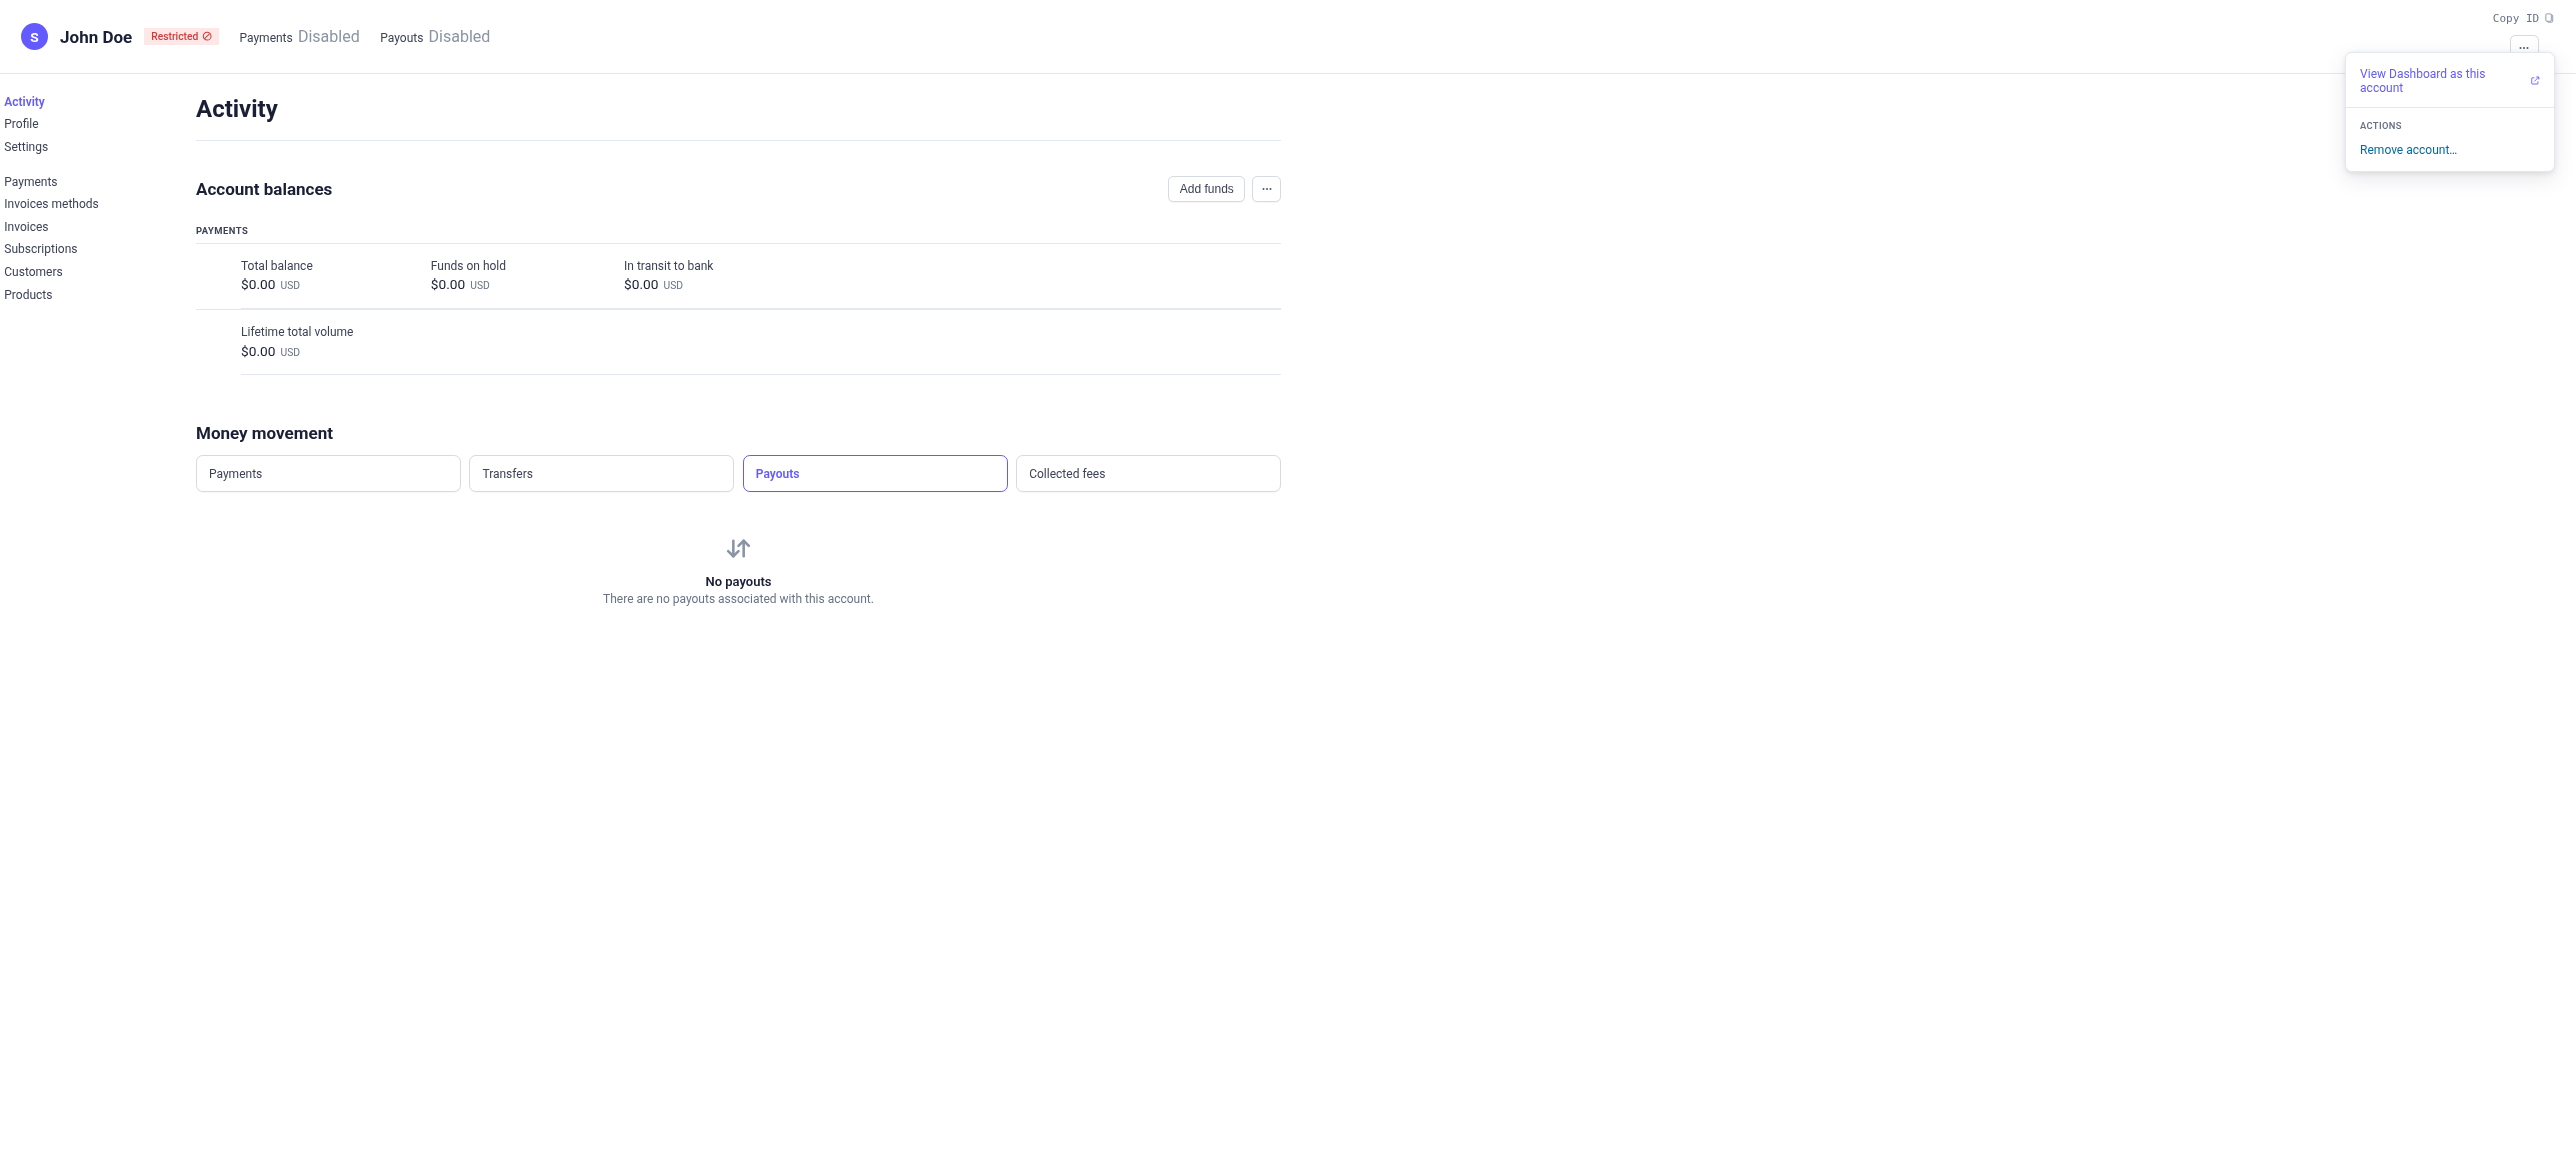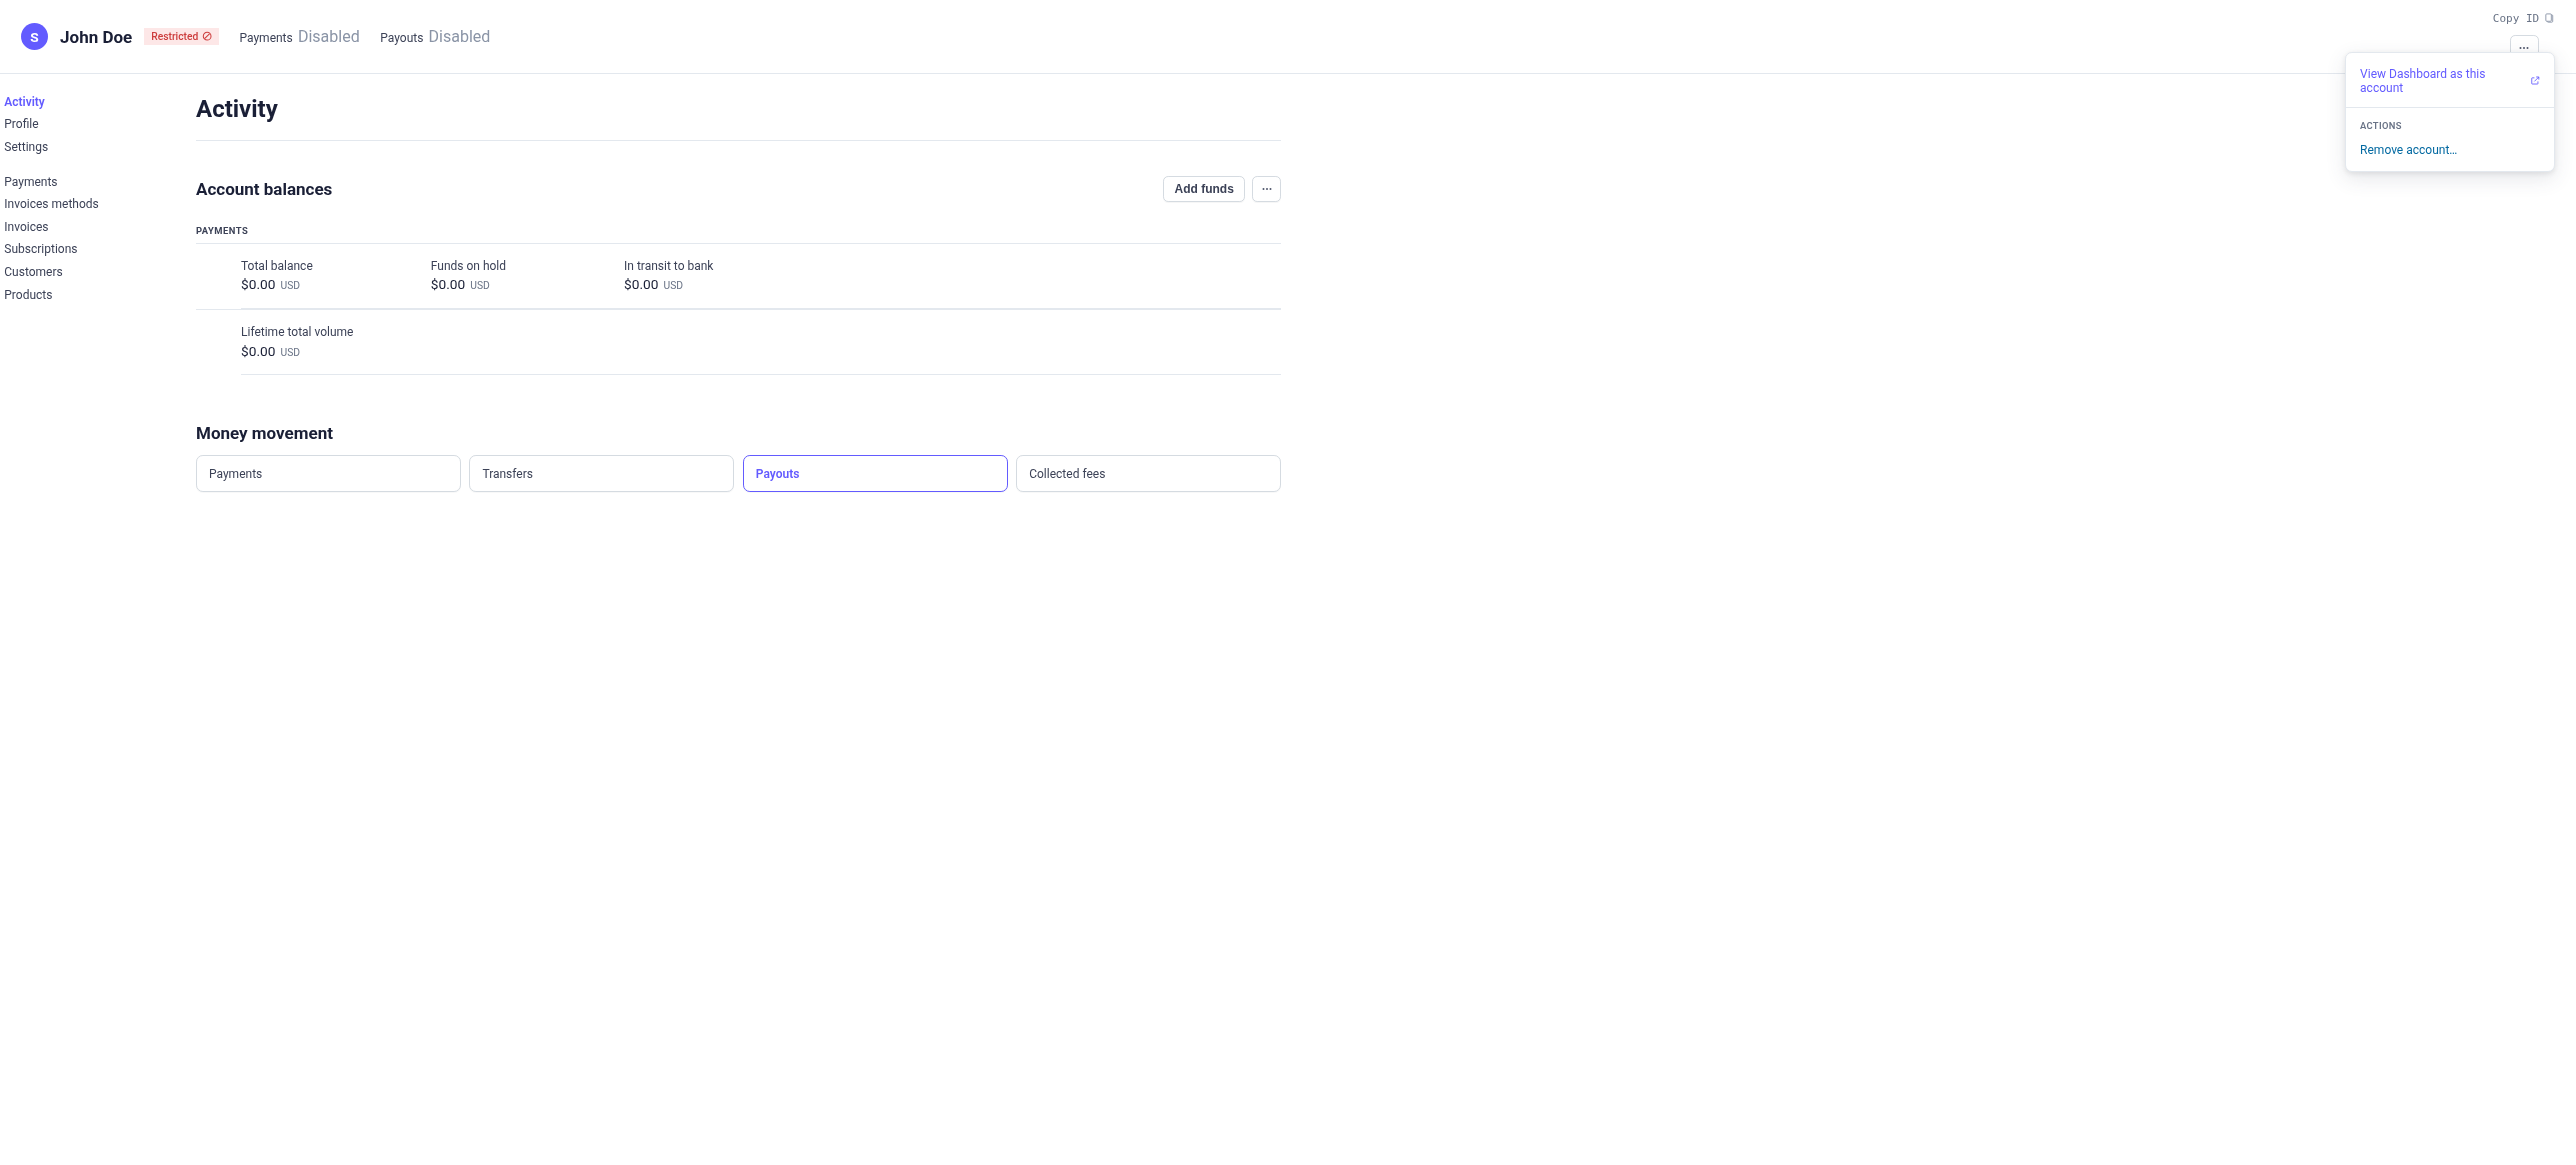--- a/index.html
+++ b/index.html
@@ -89,21 +89,20 @@
       display: flex; align-items: center; justify-content: space-between;
       border-top: 0.9px solid #e3e8ee;
       padding-top: 35px; margin-bottom: 6.9px;
     }
     .section-title { font-size: 17px; font-weight: 700; }
     .section-actions { display: flex; gap: 6.9px; }
     .btn {
       border: 0.9px solid #d5dbe1; border-radius: 5.2px; background: #fff;
       padding: 5.2px 10.3px; font-size: 12px; color: #3c4257; cursor: pointer;
       box-shadow: 0 0.9px 0.9px rgba(0,0,0,0.04);
-      font-weight: bold;
     }
 
     .sub-header {
       font-size: 9.4px; font-weight: 700; letter-spacing: 0.5px;
       color: #3c4257; text-transform: uppercase;
       padding: 15.5px 0 6.9px;
     }
     .divider { border-top: 0.9px solid #e3e8ee; }
     .balance-row {
       display: flex; gap: 118px; padding: 15.5px 0;
@@ -265,16 +264,26 @@
     </div>
 
     <div class="money-section">
       <div class="section-title">Money movement</div>
       <div class="tabs">
         <div class="tab">Payments</div>
         <div class="tab">Transfers</div>
         <div class="tab active">Payouts</div>
         <div class="tab">Collected fees</div>
       </div>
+      <div class="empty-state">
+        <svg viewBox="0 0 24 24" fill="none" stroke-width="2" stroke-linecap="round" stroke-linejoin="round">
+          <path d="M8 6v12"></path>
+            <path d="M4 14l4 4 4-4" transform="translate(0 0)"></path>
+          <path d="M8 18V6" transform="translate(8 0)"></path>
+            <path d="M12 10l4-4 4 4" transform="translate(0 0)"></path>
+        </svg>
+        <div class="empty-title">No payouts</div>
+        <div class="empty-sub">There are no payouts associated with this account.</div>
+      </div>
     </div>
   </main>
 </div>
 
 
 </body></html>

